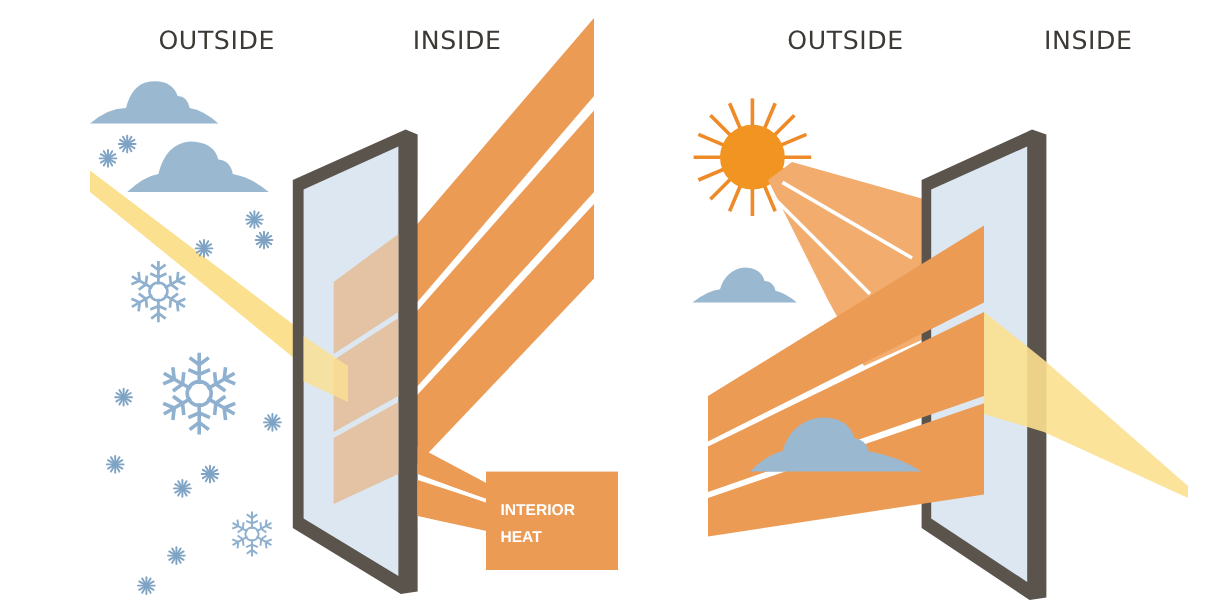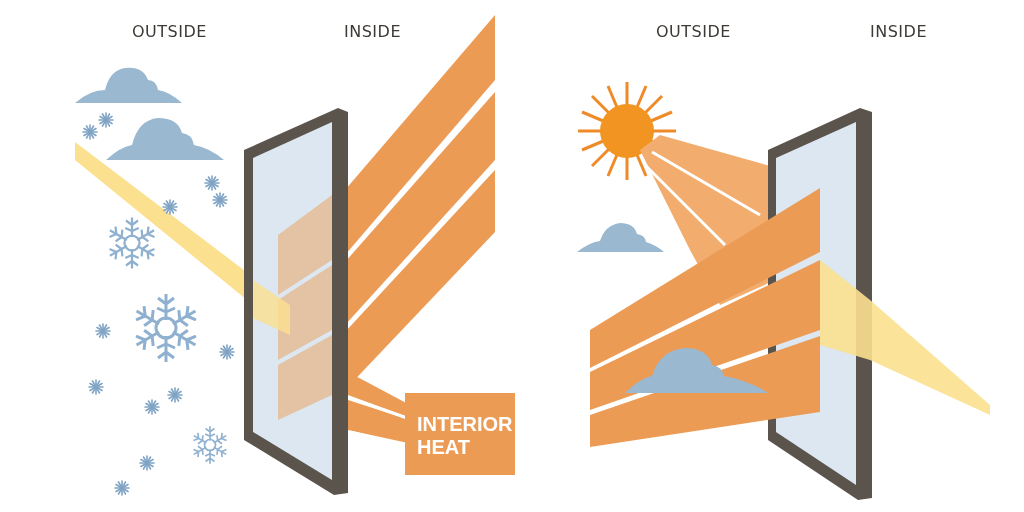--- a/index.html
+++ b/index.html
@@ -1,20 +1,20 @@
 <!DOCTYPE html>
 <html><head>
   <meta charset="utf-8">
   <style>
     html, body { margin: 0; padding: 0; background: #ffffff; }
     body { width: 1024px; height: 512px; overflow: hidden; position: relative; font-family: "Liberation Sans", "DejaVu Sans", sans-serif; }
     svg { position: absolute; left: 0; top: 0; }
-    .label { position: absolute; font-family: "DejaVu Sans", "Liberation Sans", sans-serif; font-size: 16px; color: #3d3a36; letter-spacing: 0.5px; font-weight: 500; }
+    .label { position: absolute; font-family: "DejaVu Sans", "Liberation Sans", sans-serif; font-size: 21px; color: #3d3a36; letter-spacing: 0.5px; font-weight: 500; }
     .heat-box { position: absolute; left: 405px; top: 393px; width: 110px; height: 82px; background: #ec9b55; }
-    .heat-text { position: absolute; left: 12px; top: 20px; color: #ffffff; font-weight: bold; font-size: 20px; line-height: 23px; font-family: "Liberation Sans", sans-serif; }
+    .heat-text { position: absolute; left: 12px; top: 20px; color: #ffffff; font-weight: bold; font-size: 13px; line-height: 23px; font-family: "Liberation Sans", sans-serif; }
   </style>
 </head>
 <body>
 
 <svg width="1024" height="512" viewBox="0 0 1024 512">
   <defs>
     <g id="flake-small">
       <g stroke="#7fa3c4" stroke-width="1.6" stroke-linecap="round">
         <line x1="-7" y1="0" x2="7" y2="0"></line>
         <line x1="-3.5" y1="-6" x2="3.5" y2="6"></line>

